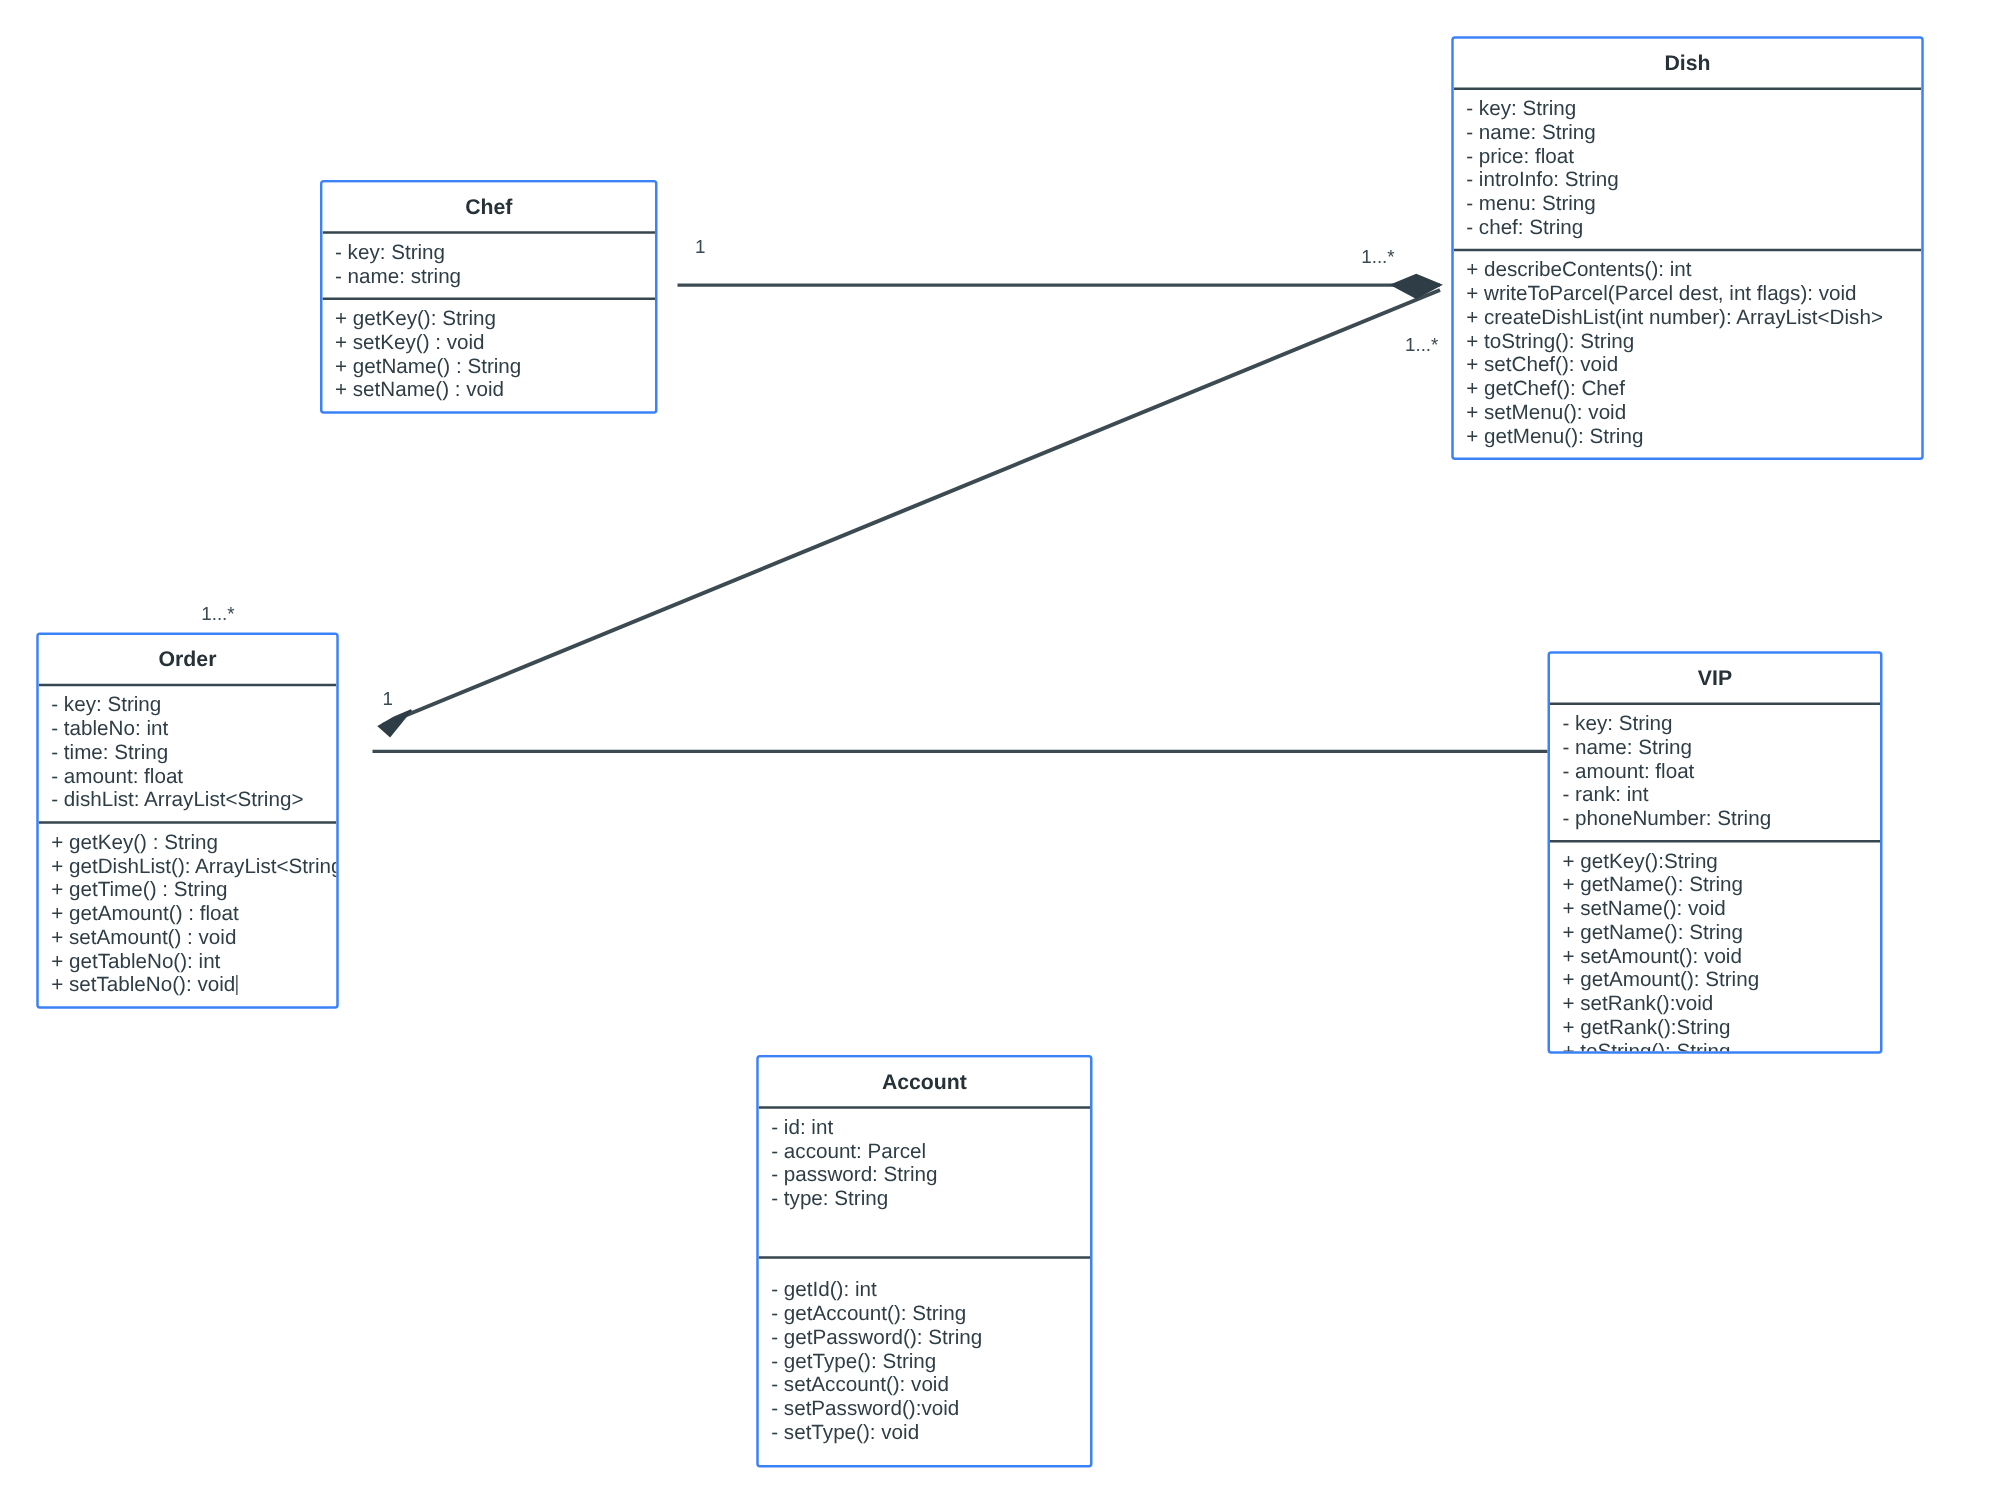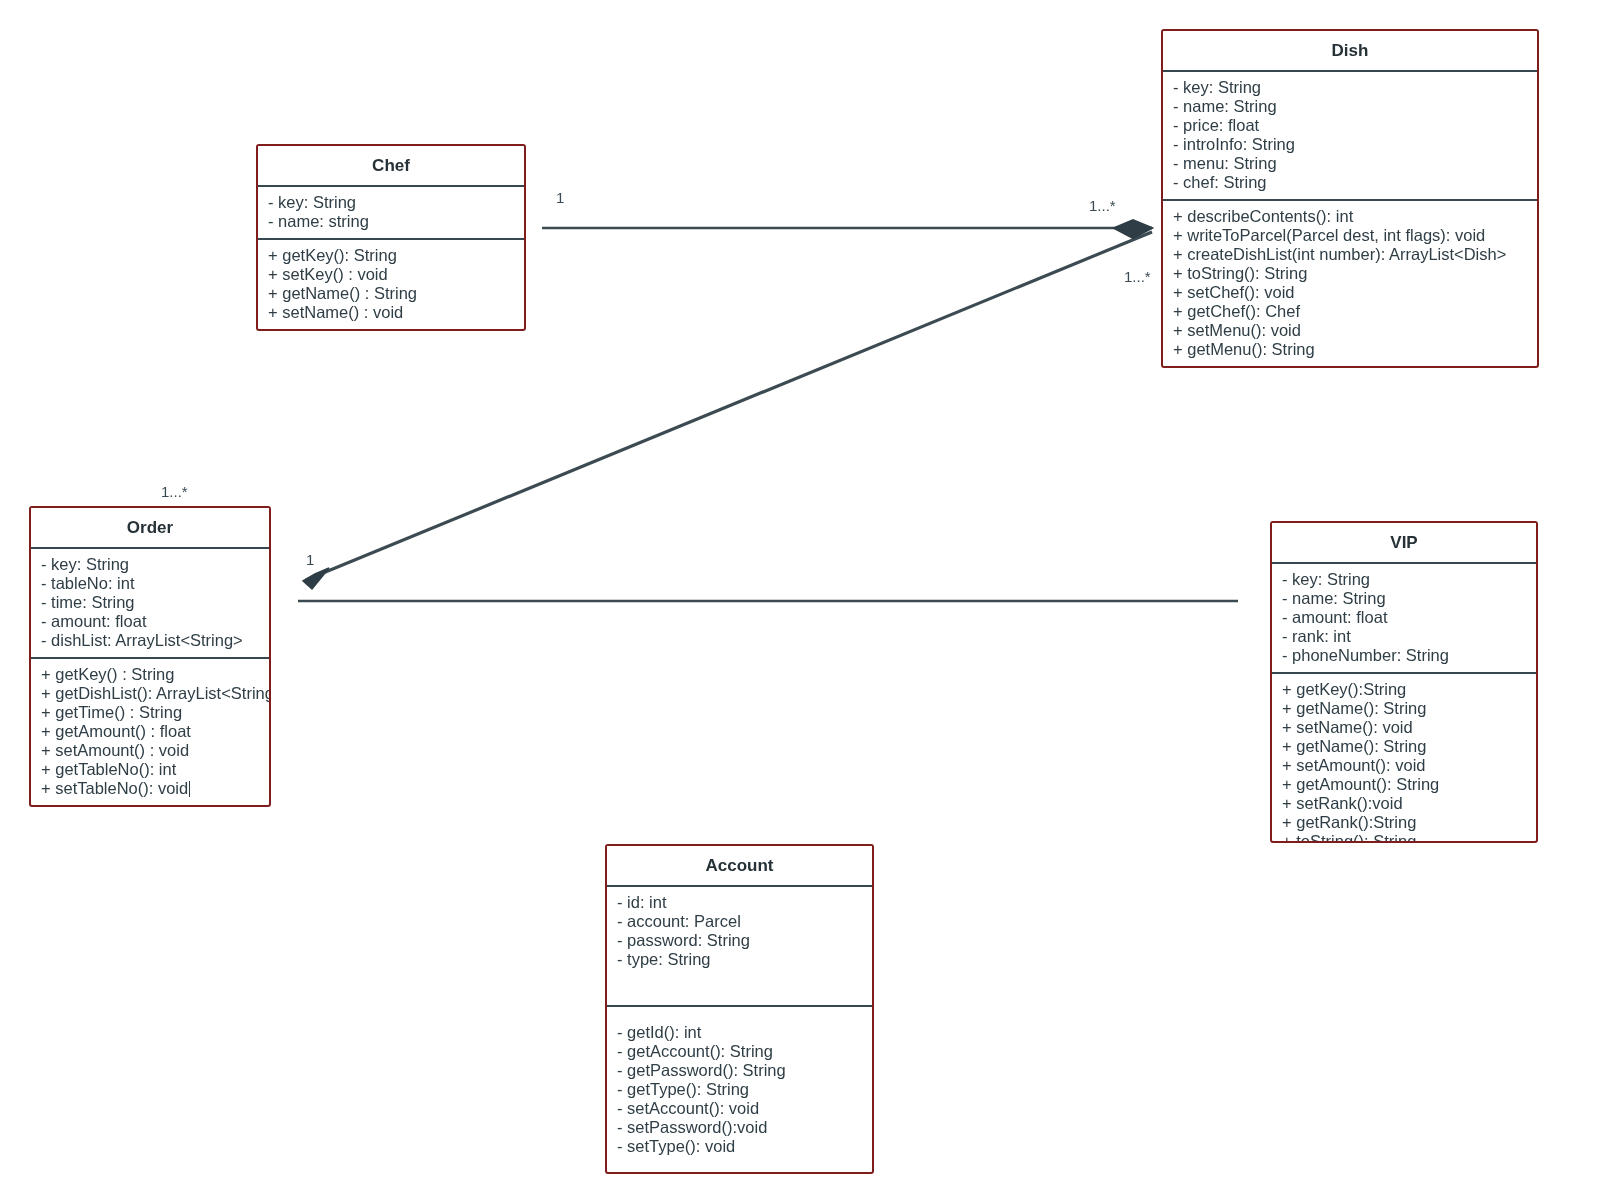--- a/index.html
+++ b/index.html
@@ -24,21 +24,21 @@
     left: 0;
     top: 0;
     width: 1603px;
     height: 1200px;
     pointer-events: none;
   }
   .uml-class {
     position: absolute;
     box-sizing: border-box;
     background: #ffffff;
-    border: 2px solid #7f1d1d;
+    border: 2px solid #3b82f6;
     border-radius: 3px;
     overflow: hidden;
     z-index: 5;
   }
   .uml-title {
     text-align: center;
     font-weight: bold;
     font-size: 17px;
     line-height: 1.2;
     color: #263238;
@@ -146,21 +146,21 @@
       <div class="uml-row">+ getKey() : String</div>
       <div class="uml-row">+ getDishList(): ArrayList&lt;String&gt;</div>
       <div class="uml-row">+ getTime() : String</div>
       <div class="uml-row">+ getAmount() : float</div>
       <div class="uml-row">+ setAmount() : void</div>
       <div class="uml-row">+ getTableNo(): int</div>
       <div class="uml-row"><span>+ setTableNo():  void</span><span class="caret"></span></div>
     </div>
   </div>
 
-  <div class="uml-class clip-box" id="class-vip" style="left:1238px; top:521px; width:268px; height:322px;margin-left:32px;">
+  <div class="uml-class clip-box" id="class-vip" style="left:1238px; top:521px; width:268px; height:322px;">
     <div class="uml-title">VIP</div>
     <div class="uml-compartment">
       <div class="uml-row">- key: String</div>
       <div class="uml-row">- name: String</div>
       <div class="uml-row">- amount: float</div>
       <div class="uml-row">- rank: int</div>
       <div class="uml-row">- phoneNumber: String</div>
     </div>
     <div class="uml-compartment last">
       <div class="uml-row">+ getKey():String</div>

